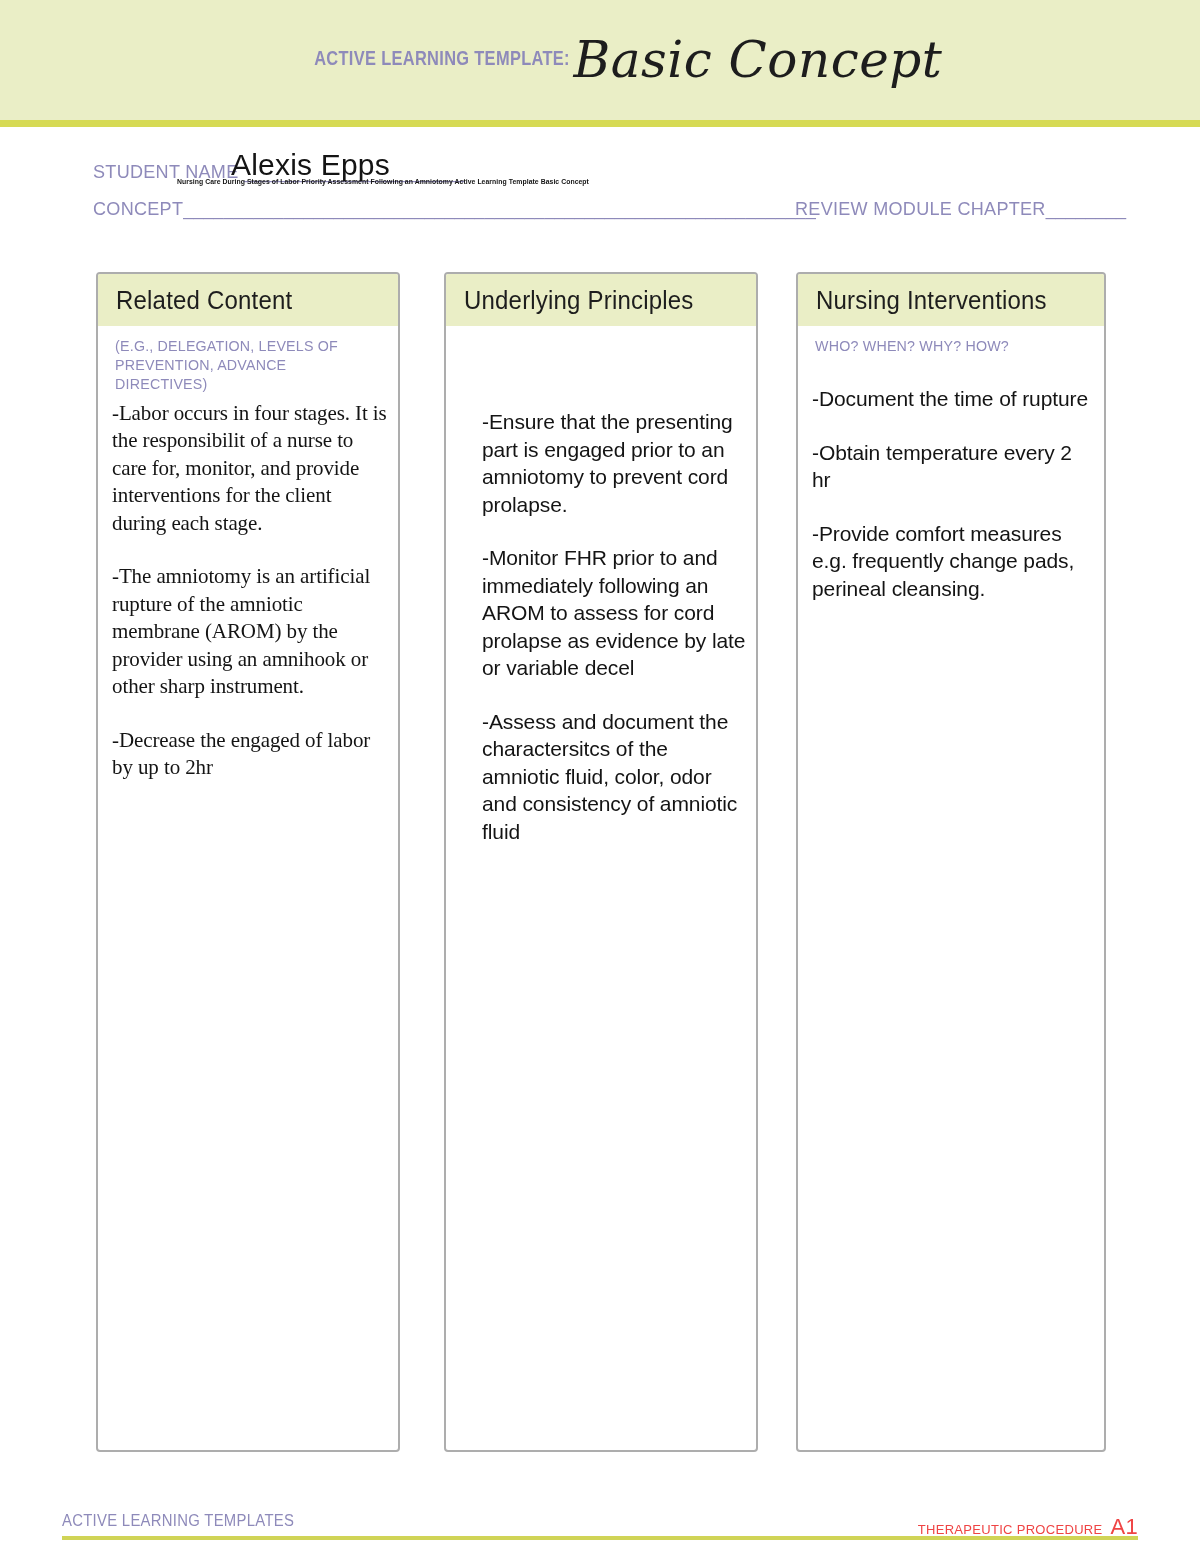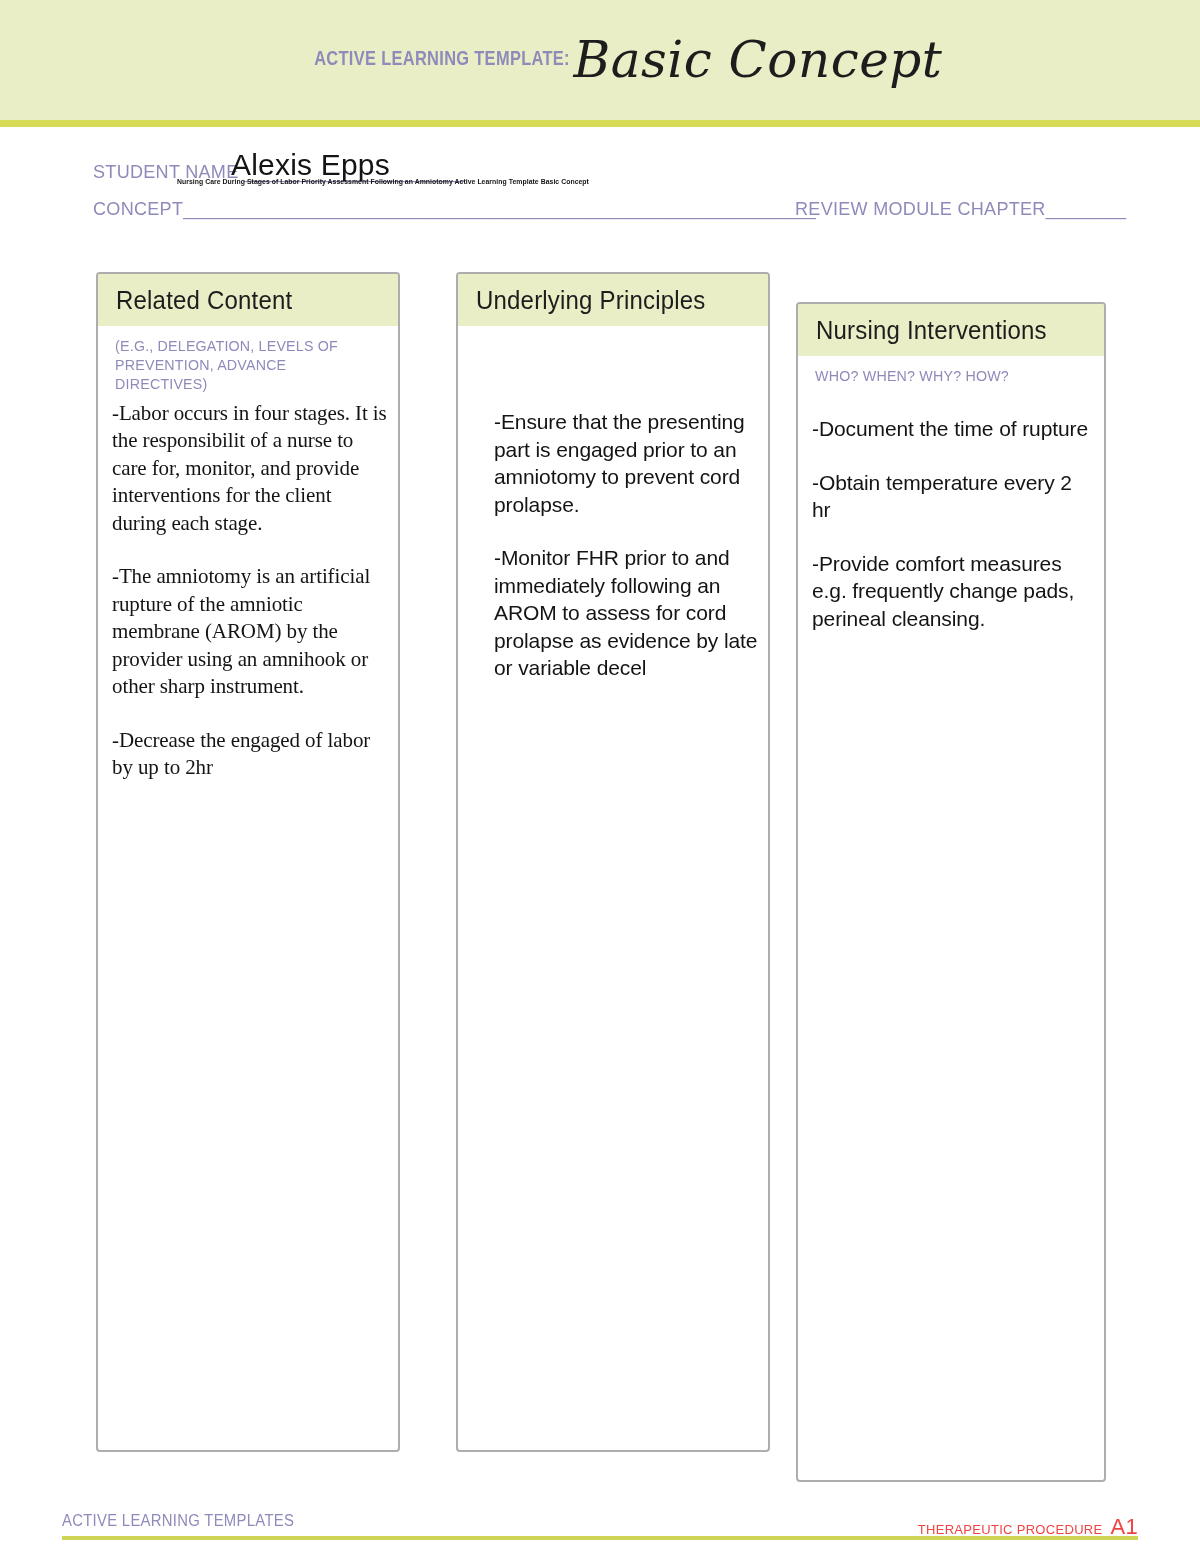--- a/index.html
+++ b/index.html
@@ -112,22 +112,22 @@
     position: absolute;
     top: 0;
     height: 1180px;
     border: 2px solid #adadad;
     border-radius: 4px;
     background: #ffffff;
     box-sizing: border-box;
     overflow: hidden;
   }
   #col-1 { left: 0px;   width: 304px; }
-  #col-2 { left: 360px; width: 314px; }
-  #col-3 { left: 700px; width: 310px; margin-top: 30px; }
+  #col-2 { left: 348px; width: 314px; }
+  #col-3 { left: 700px; width: 310px; }
 
   .col-head {
     background: #eaeec6;
     height: 52px;
     display: flex;
     align-items: center;
     padding-left: 18px;
     box-sizing: border-box;
   }
   .col-head-title {
@@ -243,20 +243,21 @@
   </div>
 
   <div class="col" id="col-2">
     <div class="col-head">
       <span class="col-head-title">Underlying Principles</span>
     </div>
     <div class="col-hint empty"></div>
     <div class="col-body">
       <p>-Ensure that the presenting part is engaged prior to an amniotomy to prevent cord prolapse.</p>
       <p>-Monitor FHR prior to and immediately following an AROM to assess for cord prolapse as evidence by late or variable decel</p>
+      <p>-Assess and document the charactersitcs of the amniotic fluid, color, odor and consistency of amniotic fluid</p>
     </div>
   </div>
 
   <div class="col" id="col-3">
     <div class="col-head">
       <span class="col-head-title">Nursing Interventions</span>
     </div>
     <div class="col-hint">WHO? WHEN? WHY? HOW?</div>
     <div class="col-body">
       <p>-Document the time of rupture</p>

